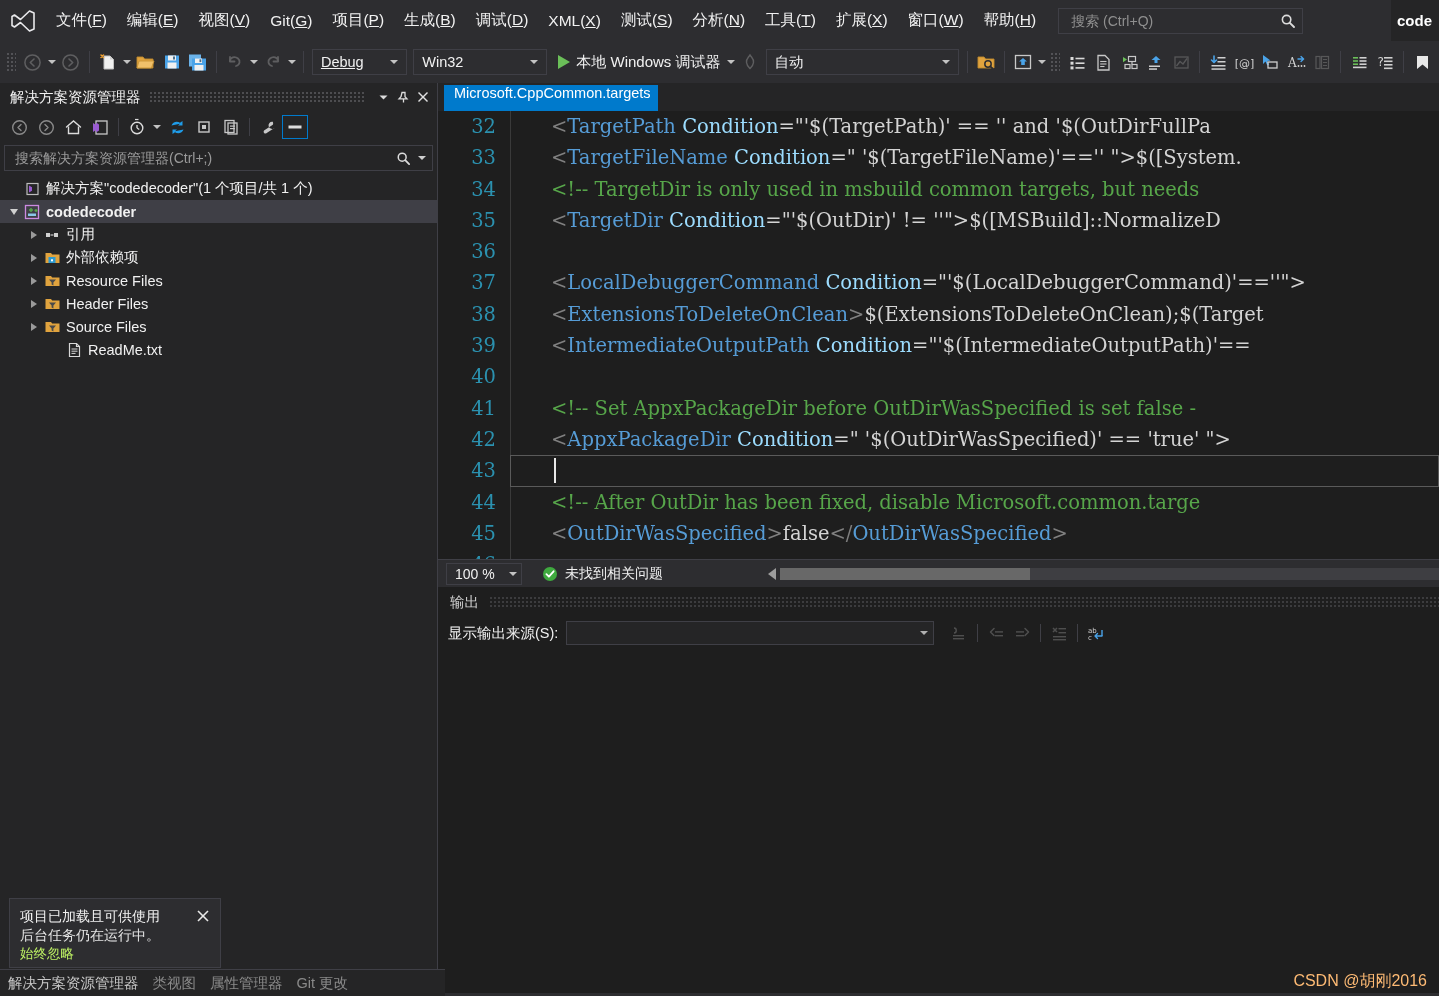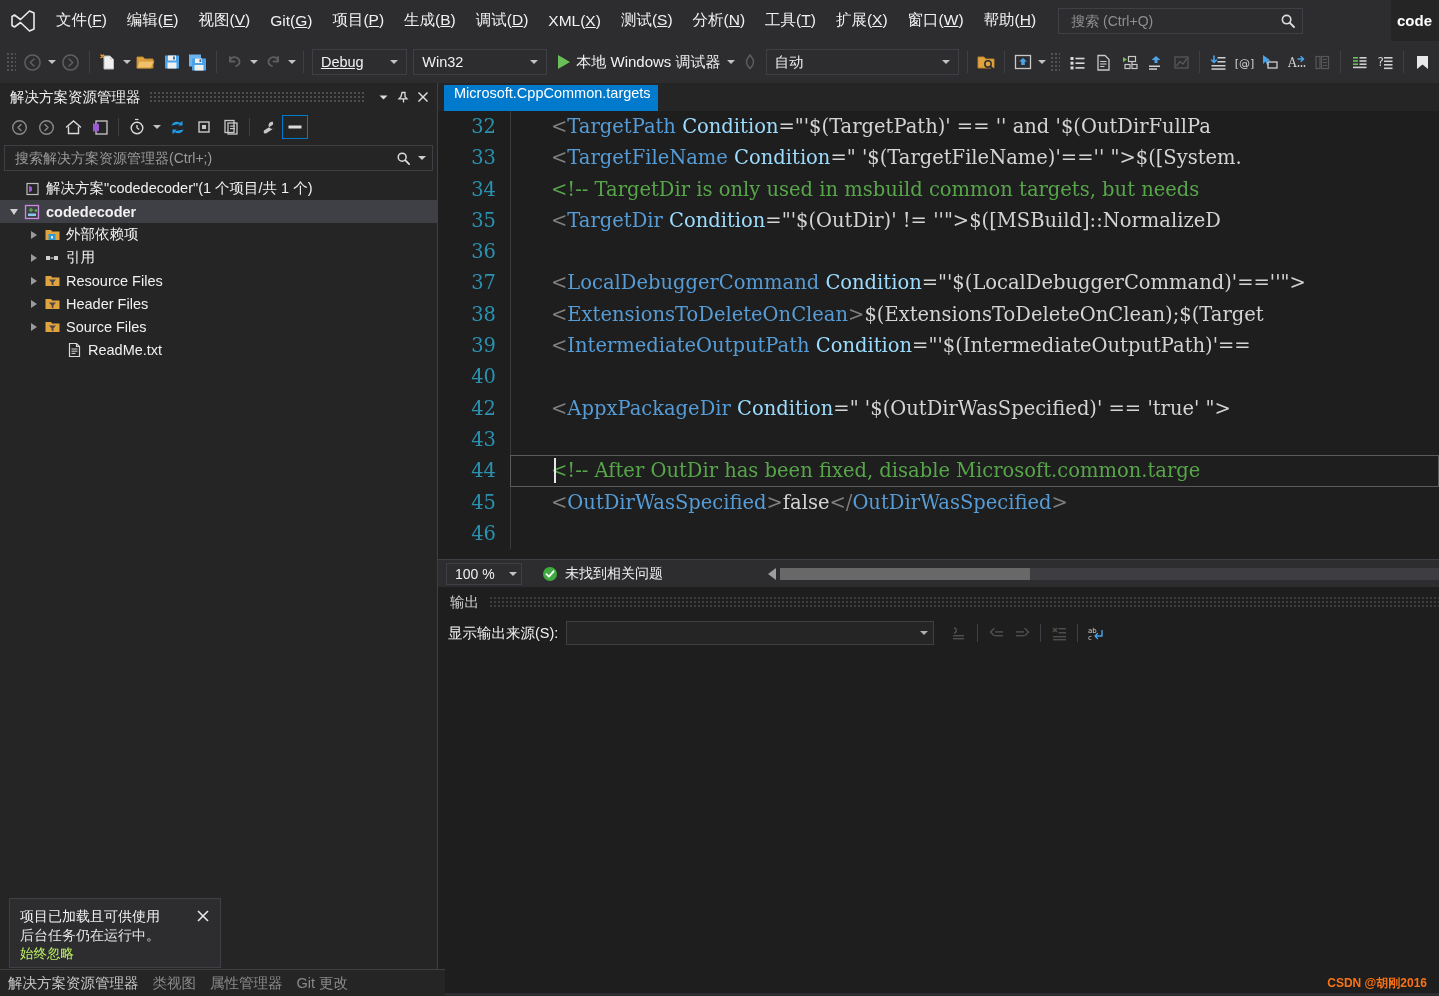--- a/index.html
+++ b/index.html
@@ -147,22 +147,22 @@
   .out-bar{height:32px;display:flex;align-items:center;padding-left:10px;gap:0;}
   .out-lbl{font-size:14.5px;color:#f1f1f1;margin-right:8px;white-space:nowrap;}
   .out-combo{width:368px;height:24px;border:1px solid #3f3f46;background:#252526;display:flex;
      align-items:center;padding:0 5px 0 8px;box-sizing:border-box;}
   .out-combo .dd{margin-left:auto;border-left:4px solid transparent;border-right:4px solid transparent;
      border-top:4px solid #b0b0b0;}
   .ob{width:26px;height:24px;display:flex;align-items:center;justify-content:center;flex:none;}
   .ob.dis{opacity:.45;}
   .out-body{position:absolute;top:62px;left:0;right:0;bottom:0;background:#1e1e1e;}
 
-  .watermark{position:absolute;right:12px;bottom:4px;font-size:12px;color:#f97316;
-     font-family:"Liberation Sans",sans-serif;z-index:50;font-weight:bold;}
+  .watermark{position:absolute;right:12px;bottom:4px;font-size:16px;color:#fdba74;
+     font-family:"Liberation Sans",sans-serif;z-index:50;}
   .botline{position:absolute;left:0;right:0;bottom:0;height:3px;background:#2d2d30;}
 </style>
 </head>
 <body>
 
 <div class="app">
 
   <div class="menubar">
     <div class="vs-logo">
       <svg width="26" height="26" viewBox="0 0 26 26">
@@ -544,39 +544,39 @@
               </svg>
             </div>
             <span class="txt">codedecoder</span>
           </div>
           <div class="row ind2">
             <div class="exp">
               <i class="tri-r"></i>
             </div>
             <div class="ico">
               <svg width="17" height="16" viewBox="0 0 17 16">
+                <rect x="2" y="6" width="4" height="4" fill="#d0d0d0"></rect>
+                <rect x="6.5" y="7.4" width="3" height="1.2" fill="#d0d0d0"></rect>
+                <rect x="10" y="6" width="4" height="4" fill="#d0d0d0"></rect>
+              </svg>
+            </div>
+            <span class="txt">引用</span>
+          </div>
+          <div class="row ind2">
+            <div class="exp">
+              <i class="tri-r"></i>
+            </div>
+            <div class="ico">
+              <svg width="17" height="16" viewBox="0 0 17 16">
                 <path d="M1.5 3 h5.5 l1.2 1.6 H15.5 v8.4 H1.5 Z" fill="#e0a33e"></path>
                 <rect x="4.5" y="7" width="7" height="6" fill="#2e9ad0"></rect>
                 <rect x="7" y="9.3" width="2" height="2" fill="#fff"></rect>
               </svg>
             </div>
             <span class="txt">外部依赖项</span>
-          </div>
-          <div class="row ind2">
-            <div class="exp">
-              <i class="tri-r"></i>
-            </div>
-            <div class="ico">
-              <svg width="17" height="16" viewBox="0 0 17 16">
-                <rect x="2" y="6" width="4" height="4" fill="#d0d0d0"></rect>
-                <rect x="6.5" y="7.4" width="3" height="1.2" fill="#d0d0d0"></rect>
-                <rect x="10" y="6" width="4" height="4" fill="#d0d0d0"></rect>
-              </svg>
-            </div>
-            <span class="txt">引用</span>
           </div>
           <div class="row ind2">
             <div class="exp">
               <i class="tri-r"></i>
             </div>
             <div class="ico">
               <svg width="17" height="16" viewBox="0 0 17 16">
                 <path d="M1.5 3 h5.5 l1.2 1.6 H15.5 v8.4 H1.5 Z" fill="#e0a33e"></path>
                 <path d="M5 6.5 h7 l-2.6 3 v3 l-1.8 -1 v-2 Z" fill="#4a4a4a"></path>
               </svg>
@@ -668,20 +668,21 @@
         <div class="code" id="code">
             <div class="cline"><div class="gut">32</div><div class="gline"></div><div class="ctext"><span class="g">&lt;</span><span class="k">TargetPath</span><span class="s"> </span><span class="a">Condition</span><span class="s">=</span><span class="s">"'$(TargetPath)' == '' and '$(OutDirFullPa</span></div></div>
             <div class="cline"><div class="gut">33</div><div class="gline"></div><div class="ctext"><span class="g">&lt;</span><span class="k">TargetFileName</span><span class="s"> </span><span class="a">Condition</span><span class="s">=</span><span class="s">" '$(TargetFileName)'=='' "&gt;$([System.</span></div></div>
             <div class="cline"><div class="gut">34</div><div class="gline"></div><div class="ctext"><span class="c">&lt;!-- TargetDir is only used in msbuild common targets, but needs</span></div></div>
             <div class="cline"><div class="gut">35</div><div class="gline"></div><div class="ctext"><span class="g">&lt;</span><span class="k">TargetDir</span><span class="s"> </span><span class="a">Condition</span><span class="s">=</span><span class="s">"'$(OutDir)' != ''"&gt;$([MSBuild]::NormalizeD</span></div></div>
             <div class="cline"><div class="gut">36</div><div class="gline"></div><div class="ctext"></div></div>
             <div class="cline"><div class="gut">37</div><div class="gline"></div><div class="ctext"><span class="g">&lt;</span><span class="k">LocalDebuggerCommand</span><span class="s"> </span><span class="a">Condition</span><span class="s">=</span><span class="s">"'$(LocalDebuggerCommand)'==''"&gt;</span></div></div>
             <div class="cline"><div class="gut">38</div><div class="gline"></div><div class="ctext"><span class="g">&lt;</span><span class="k">ExtensionsToDeleteOnClean</span><span class="g">&gt;</span><span class="s">$(ExtensionsToDeleteOnClean);$(Target</span></div></div>
             <div class="cline"><div class="gut">39</div><div class="gline"></div><div class="ctext"><span class="g">&lt;</span><span class="k">IntermediateOutputPath</span><span class="s"> </span><span class="a">Condition</span><span class="s">=</span><span class="s">"'$(IntermediateOutputPath)'==</span></div></div>
             <div class="cline"><div class="gut">40</div><div class="gline"></div><div class="ctext"></div></div>
+            <div class="cline"><div class="gut">41</div><div class="gline"></div><div class="ctext"><span class="c">&lt;!-- Set AppxPackageDir before OutDirWasSpecified is set false -</span></div></div>
             <div class="cline"><div class="gut">42</div><div class="gline"></div><div class="ctext"><span class="g">&lt;</span><span class="k">AppxPackageDir</span><span class="s"> </span><span class="a">Condition</span><span class="s">=</span><span class="s">" '$(OutDirWasSpecified)' == 'true' "&gt;</span></div></div>
             <div class="cline"><div class="gut">43</div><div class="gline"></div><div class="ctext"></div></div>
             <div class="cline"><div class="gut">44</div><div class="gline"></div><div class="ctext"><span class="c">&lt;!-- After OutDir has been fixed, disable Microsoft.common.targe</span></div></div>
             <div class="cline"><div class="gut">45</div><div class="gline"></div><div class="ctext"><span class="g">&lt;</span><span class="k">OutDirWasSpecified</span><span class="g">&gt;</span><span class="s">false</span><span class="g">&lt;/</span><span class="k">OutDirWasSpecified</span><span class="g">&gt;</span></div></div>
             <div class="cline"><div class="gut">46</div><div class="gline"></div><div class="ctext"></div></div>
             <div class="cur-row" style="top: 344.3px;"></div>
             <div class="caret-bar" style="top: 347.3px; left: 116px;"></div>
           </div>
       </div>
 

